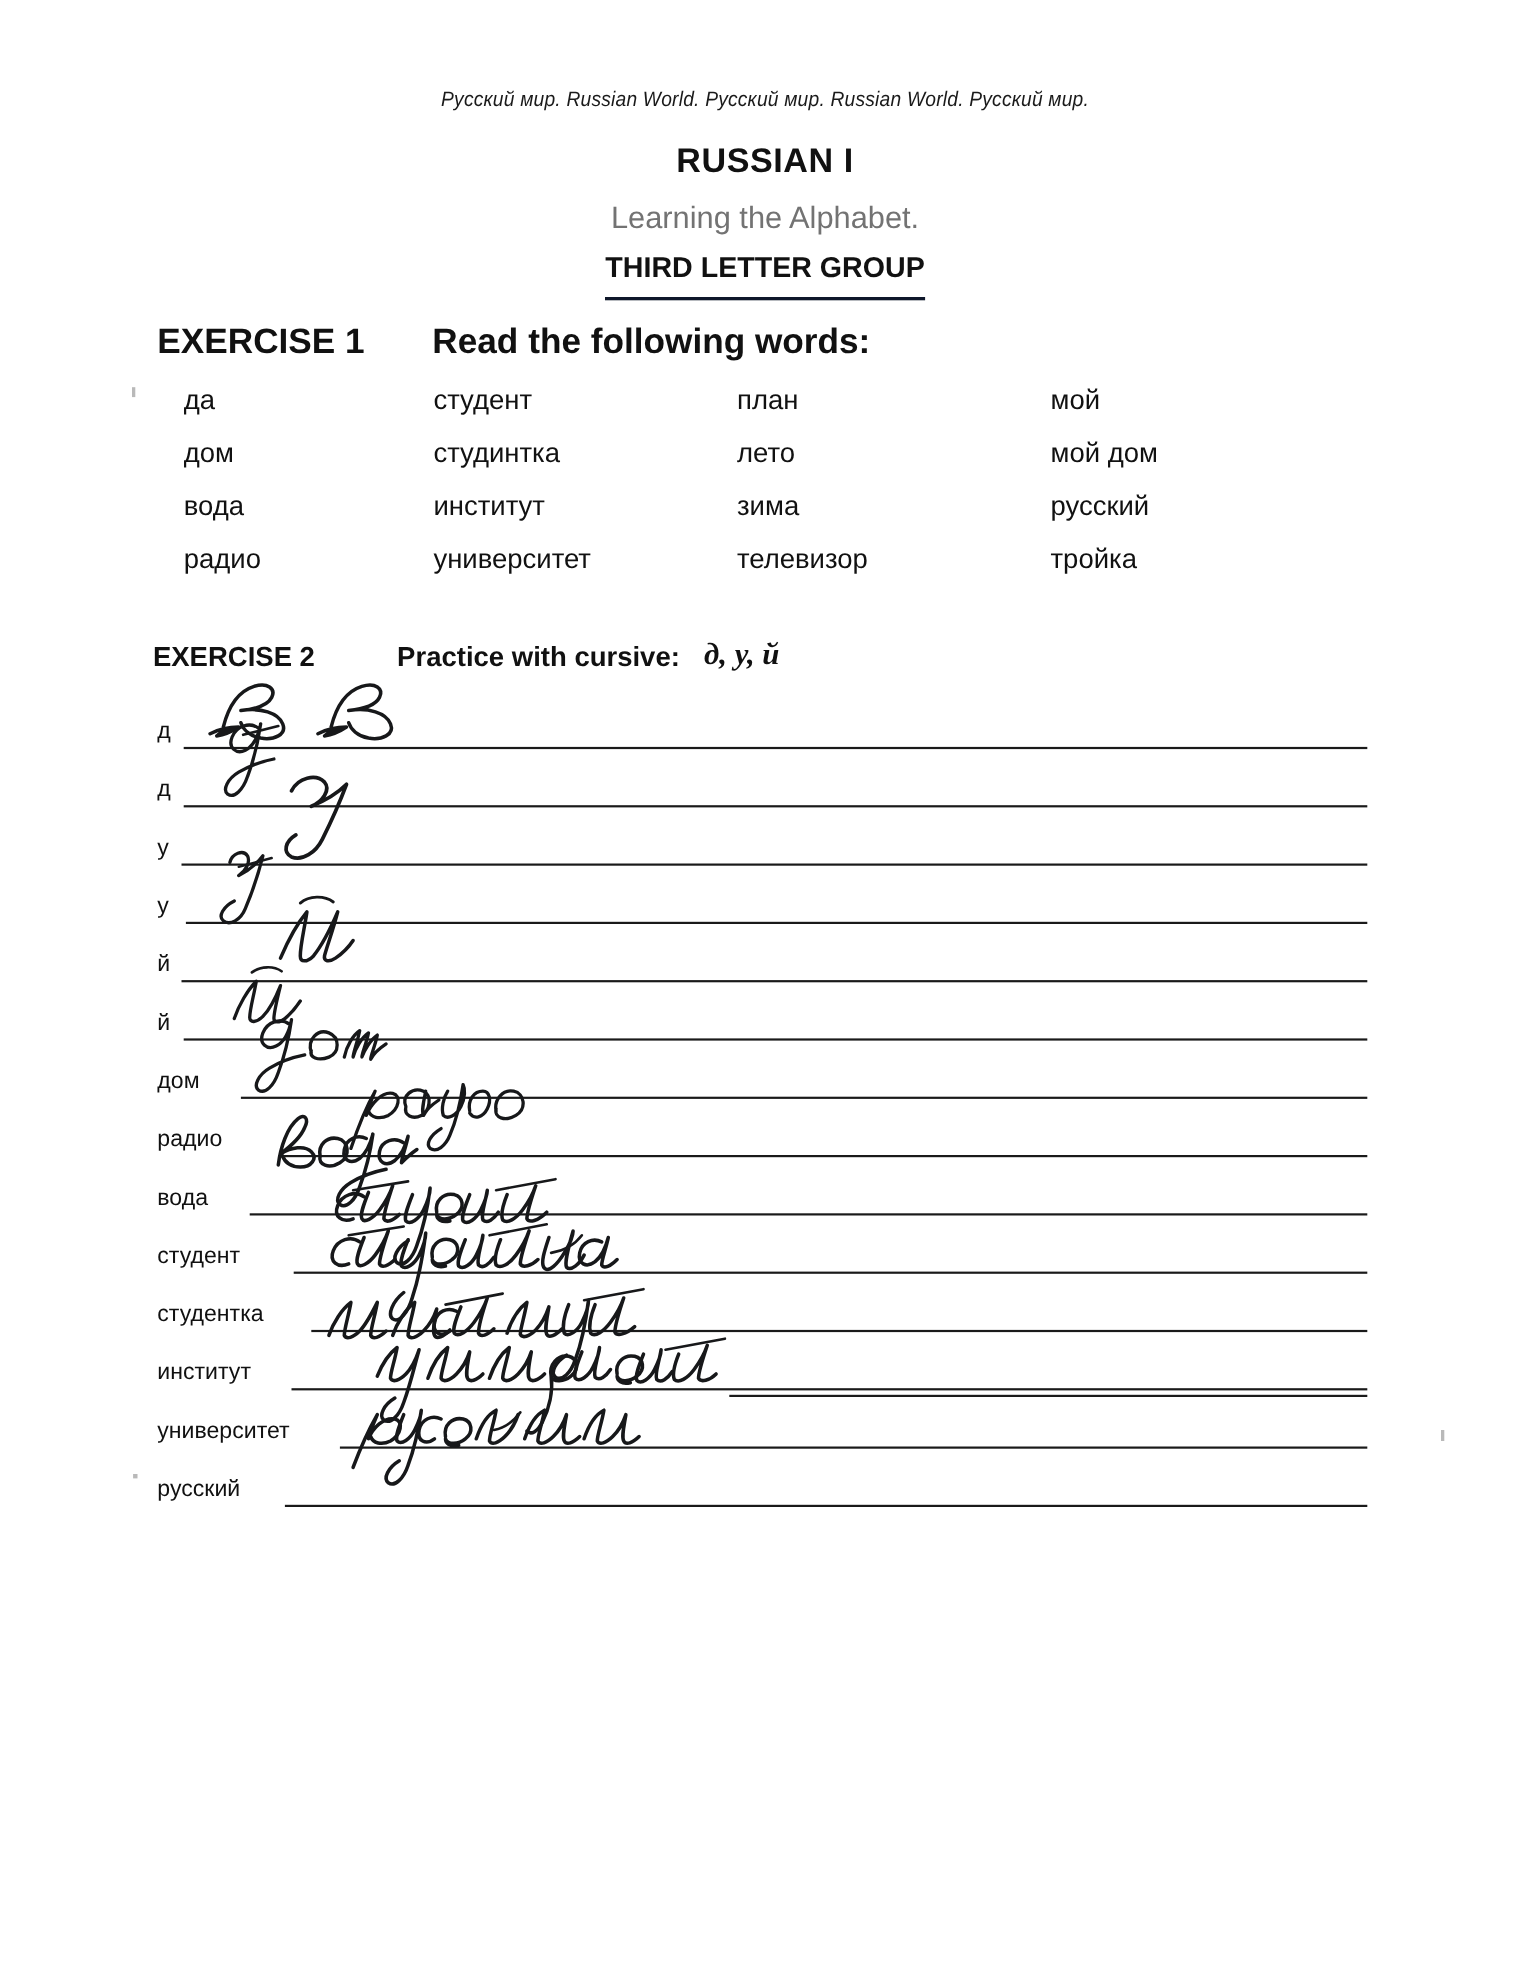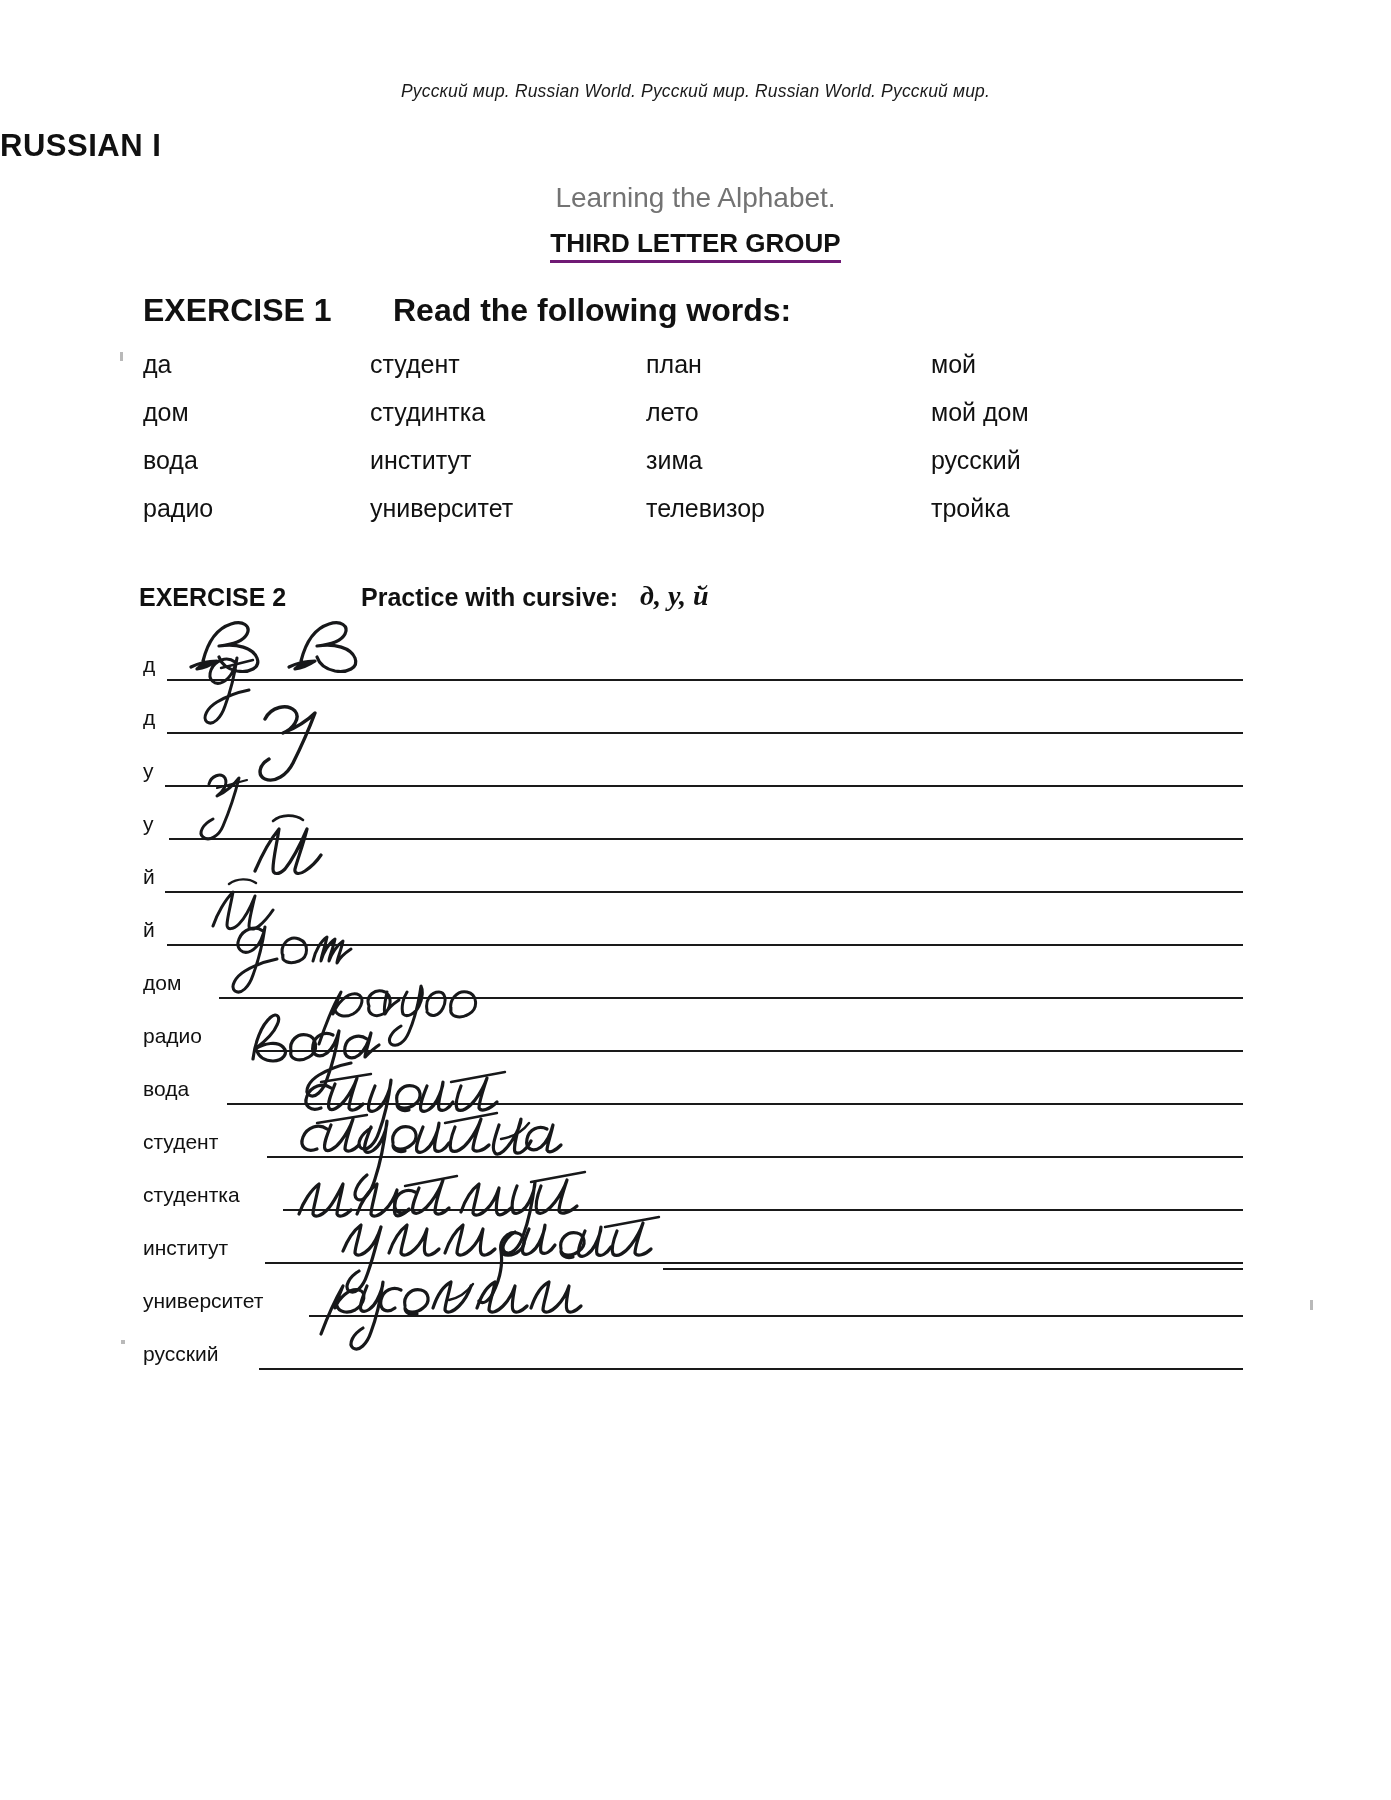--- a/index.html
+++ b/index.html
@@ -32,20 +32,21 @@
     color: #1a1a1a;
     transform: scaleX(0.92);
   }
 
   
   .doc-title {
     position: absolute;
     top: 128px;
     left: 0;
     width: 1391px;
+    text-align: center;
     font-size: 31px;
     font-weight: bold;
     letter-spacing: 0.5px;
     color: #111;
   }
   .doc-subtitle {
     position: absolute;
     top: 182px;
     left: 0;
     width: 1391px;
@@ -58,22 +59,22 @@
     position: absolute;
     top: 228px;
     left: 0;
     width: 1391px;
     text-align: center;
     font-size: 26px;
     font-weight: bold;
     color: #111;
   }
   .doc-section-title span {
-    border-bottom: 3px solid #701a75;
-    padding-bottom: 2px;
+    border-bottom: 3px solid #0f172a;
+    padding-bottom: 12px;
   }
 
   
   .ex1-head {
     position: absolute;
     top: 292px;
     left: 143px;
     width: 1100px;
     font-size: 32px;
     font-weight: bold;
@@ -92,21 +93,21 @@
   .word-row {
     display: flex;
     height: 48px;
     align-items: flex-start;
   }
   .word-cell {
     font-size: 25px;
     color: #111;
     line-height: 1;
   }
-  .c1 { width: 227px; flex: none; }
+  .c1 { width: 227px; flex: none; margin-left: 24px; }
   .c2 { width: 276px; flex: none; }
   .c3 { width: 285px; flex: none; }
   .c4 { flex: 1; }
 
   
   .ex2-head {
     position: absolute;
     top: 580px;
     left: 139px;
     width: 1100px;

